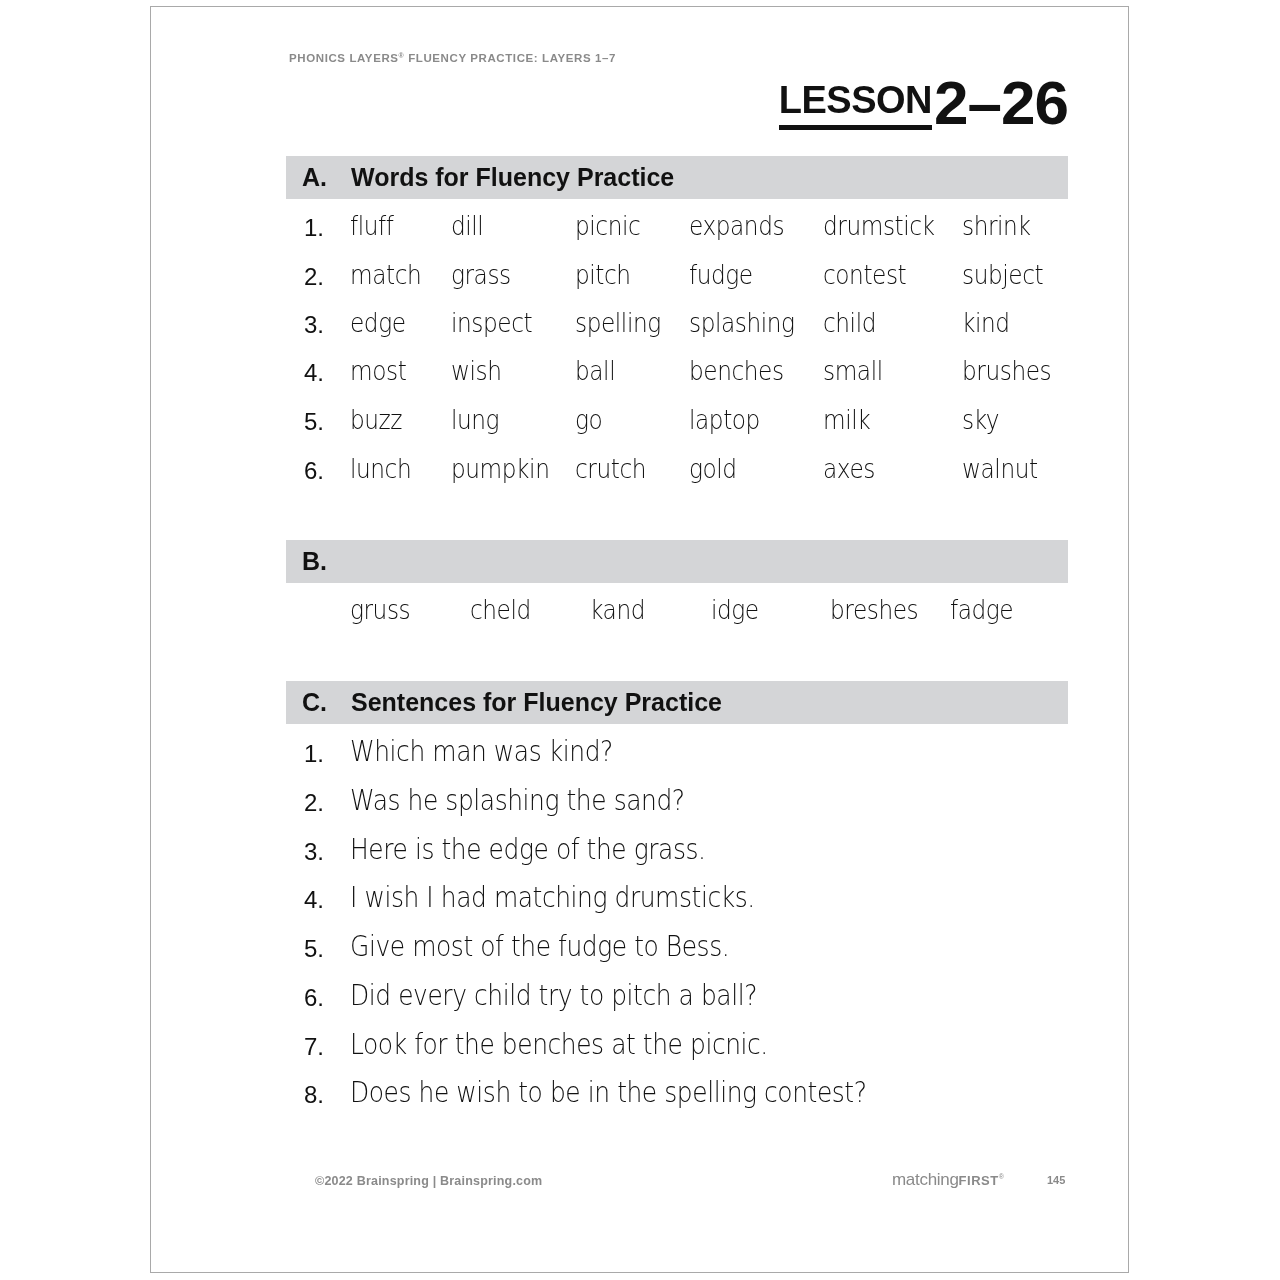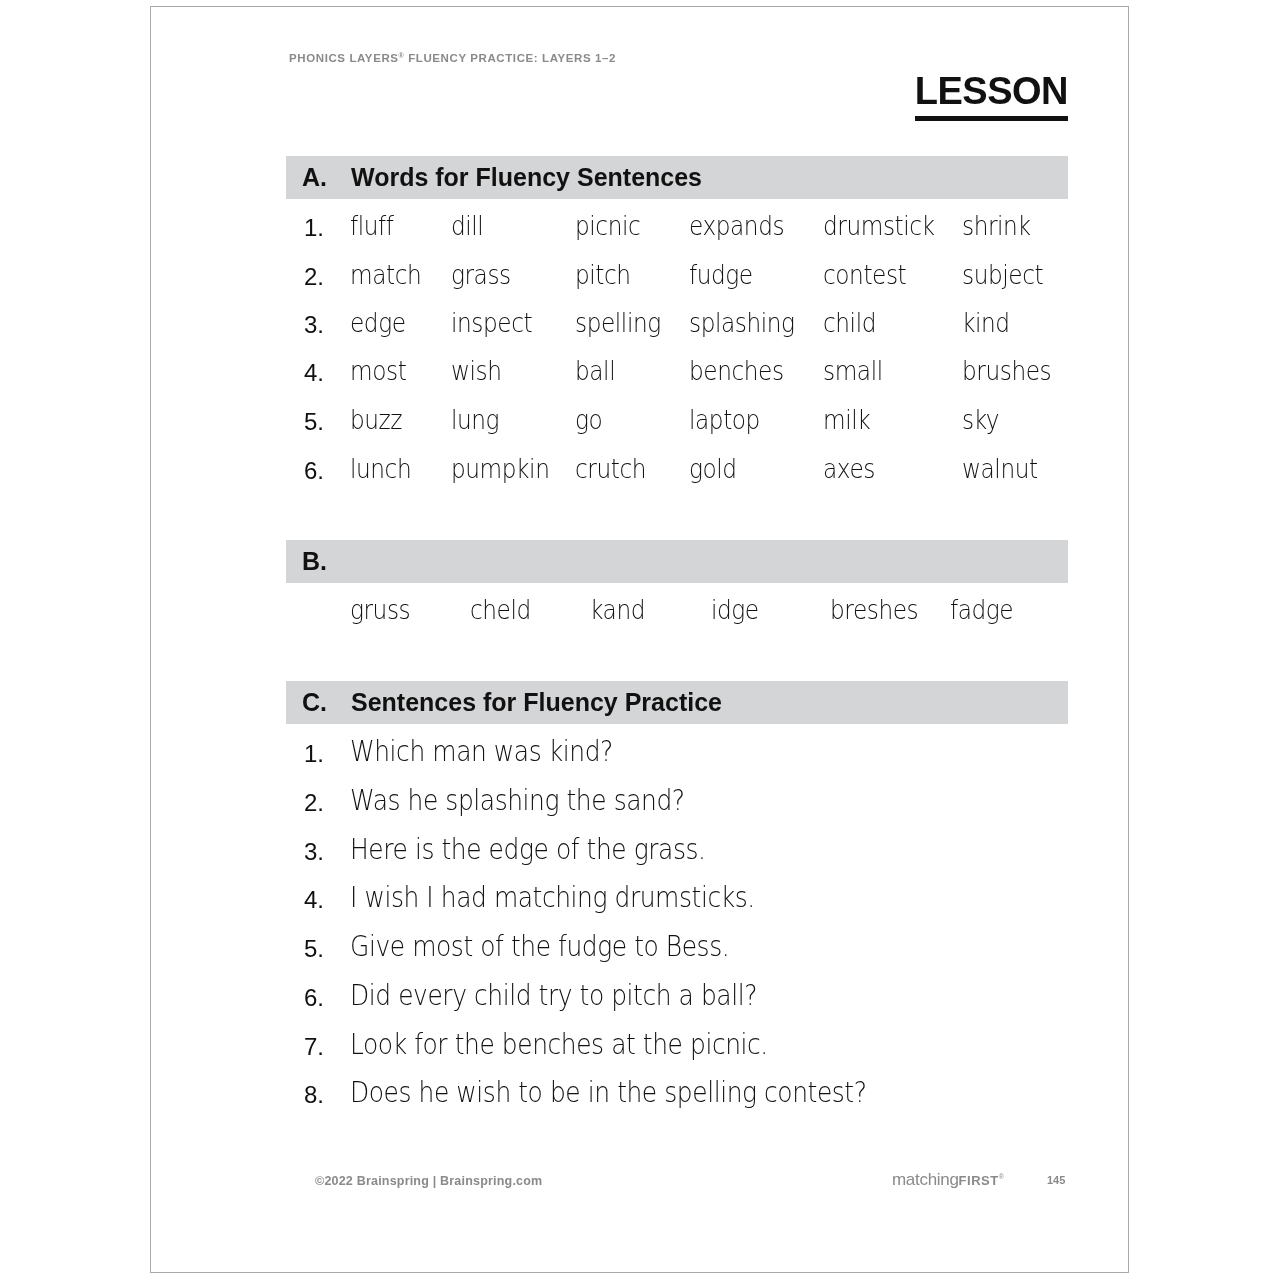--- a/index.html
+++ b/index.html
@@ -162,29 +162,30 @@
       font-weight: bold;
       font-size: 11px;
       color: #8a8a8a;
     }
   </style>
 </head>
 <body>
 
 <div class="page"></div>
 
-<div class="running-head"><span>PHONICS LAYERS</span><sup>®</sup><span> FLUENCY PRACTICE: LAYERS 1–2</span></div>
+<div class="running-head"><span>PHONICS LAYERS</span><sup>®</sup><span> FLUENCY PRACTICE: LAYERS 1–7</span></div>
 
 <div class="lesson-title">
   <span class="lesson-word">LESSON</span>
+  <span class="lesson-num">2–26</span>
 </div>
 
 <div class="section-bar" style="top:156px;">
   <span class="section-letter">A.</span>
-  <span class="section-title">Words for Fluency Sentences</span>
+  <span class="section-title">Words for Fluency Practice</span>
 </div>
 
 <div class="word-row" style="top:210px;">
   <span class="num">1.</span>
   <span class="cell hand" style="left:350px;">fluff</span>
   <span class="cell hand" style="left:451px;">dill</span>
   <span class="cell hand" style="left:575px;">picnic</span>
   <span class="cell hand" style="left:689px;">expands</span>
   <span class="cell hand" style="left:823px;">drumstick</span>
   <span class="cell hand" style="left:962px;">shrink</span>

